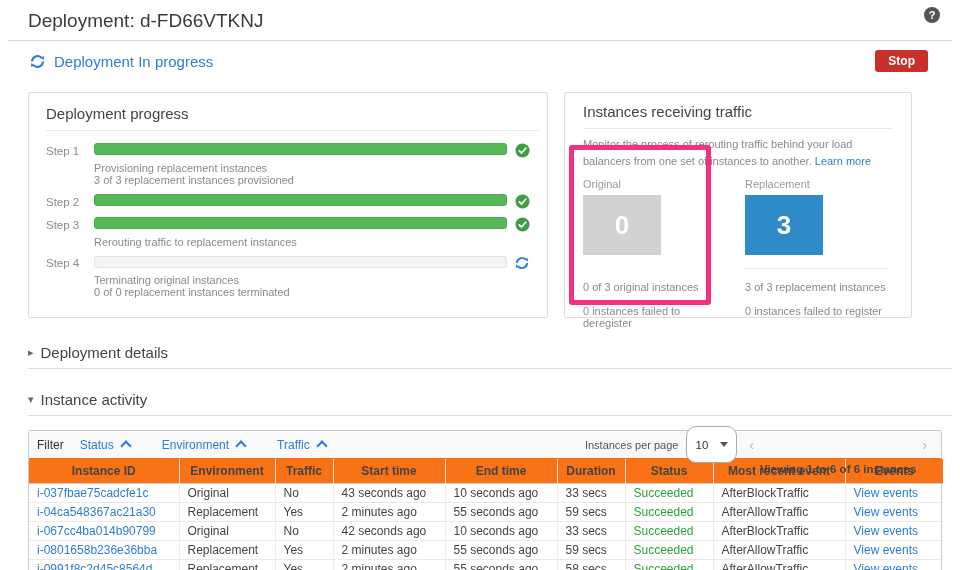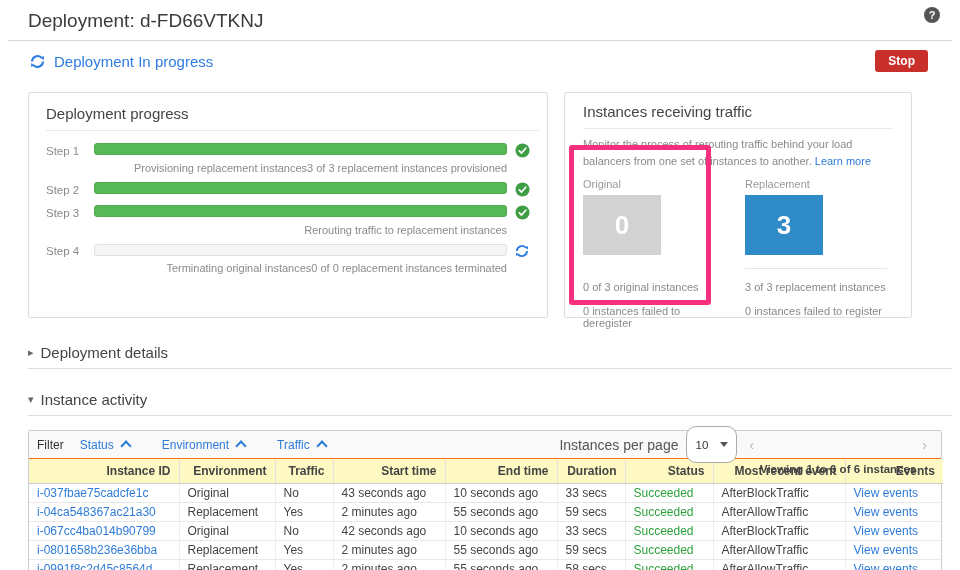--- a/index.html
+++ b/index.html
@@ -28,22 +28,22 @@
   .traffic-panel{width:348px;padding:10px 18px 0 18px;position:relative;}
 
   
   .steps{margin-top:12px;}
   .step{display:grid;grid-template-columns:40px 1fr 24px;column-gap:8px;margin-bottom:8px;}
   .step-label{grid-column:1;grid-row:1;align-self:center;font-size:11.5px;color:#8a8a8a;}
   .bar{grid-column:2;grid-row:1;height:12px;border-radius:3px;box-sizing:border-box;}
   .bar.full{background:#57b857;border:1px solid #4fa94f;}
   .bar.empty{background:#f5f5f5;border:1px solid #e1e1e1;}
   .step-icon{grid-column:3;grid-row:1;align-self:center;line-height:0;}
-  .step-sub{grid-column:2;grid-row:2;display:flex;justify-content:flex-end;
-            margin-top:4px;font-size:11px;color:#8a8a8a;}
+  .step-sub{grid-column:2;grid-row:2;display:flex;justify-content:flex-start;
+            margin-top:4px;font-size:11px;color:#8a8a8a;flex-direction:column;}
 
   
   .traffic-desc{margin-top:7px;font-size:11px;color:#8a8a8a;line-height:1.55;}
   .learn-more{color:#2e7cd8;}
   .traffic-cols{margin-top:8px;display:flex;}
   .col-original{width:146px;}
   .col-replacement{flex:1;padding-left:16px;}
   .col-label{font-size:11px;color:#9a9a9a;}
   .count-box{margin-top:5px;width:78px;height:60px;display:flex;align-items:center;
              justify-content:center;font-size:26px;font-weight:bold;color:#fff;}
@@ -63,31 +63,31 @@
 
   
   .table-container{margin:14px 18px 0 28px;border:1px solid #ccc;border-radius:2px;}
   .filter-row{height:27px;background:#f9f9f9;border-bottom:1px solid #f97316;display:flex;
               align-items:center;padding:0 8px;font-size:12px;}
   .f-label{color:#333;margin-right:16px;}
   .f-link{color:#2e7cd8;margin-right:32px;display:inline-flex;align-items:center;}
   .chev{width:6px;height:6px;border-left:2px solid #2e7cd8;border-top:2px solid #2e7cd8;
         transform:rotate(45deg);margin-left:8px;margin-top:3px;display:inline-block;}
   .f-right{margin-left:auto;display:flex;align-items:center;}
-  .pp-label{color:#555;margin-right:8px;font-size:14px;}
+  .pp-label{color:#555;margin-right:8px;font-size:11px;}
   .pp-select{border:1px solid #aaa;border-radius:10px;background:#fff;height:19px;display:flex;
              align-items:center;padding:8px 8px;min-width:26px;cursor:pointer;color:#333;font-size:11.5px;}
   .caret-down{width:0;height:0;border-left:4px solid transparent;border-right:4px solid transparent;
               border-top:5px solid #555;margin-left:12px;}
   .pg-prev,.pg-next{color:#b5b5b5;font-size:14px;margin:0 6px;cursor:pointer;}
   .pg-prev{margin-left:12px;}
   .pg-text{font-weight:bold;color:#444;font-size:11.5px;margin-top:48px;}
 
   table{width:100%;border-collapse:collapse;font-size:12px;table-layout:fixed;}
-  th{background:#fef9c3;text-align:right;font-weight:bold;color:#444;padding:5px 8px;
+  th{background:#f97316;text-align:center;font-weight:bold;color:#444;padding:5px 8px;
      border-right:1px solid #e2e2e2;border-bottom:1px solid #ccc;white-space:nowrap;overflow:hidden;}
   th:last-child{border-right:none;}
   td{padding:2px 8px;color:#444;border-right:1px solid #ededed;border-top:1px solid #e8e8e8;
      height:14px;white-space:nowrap;overflow:hidden;}
   td:last-child{border-right:none;}
   .cell-link{color:#2e7cd8;}
   .c-status{color:#2da13c;}
 </style>
 </head>
 <body>

